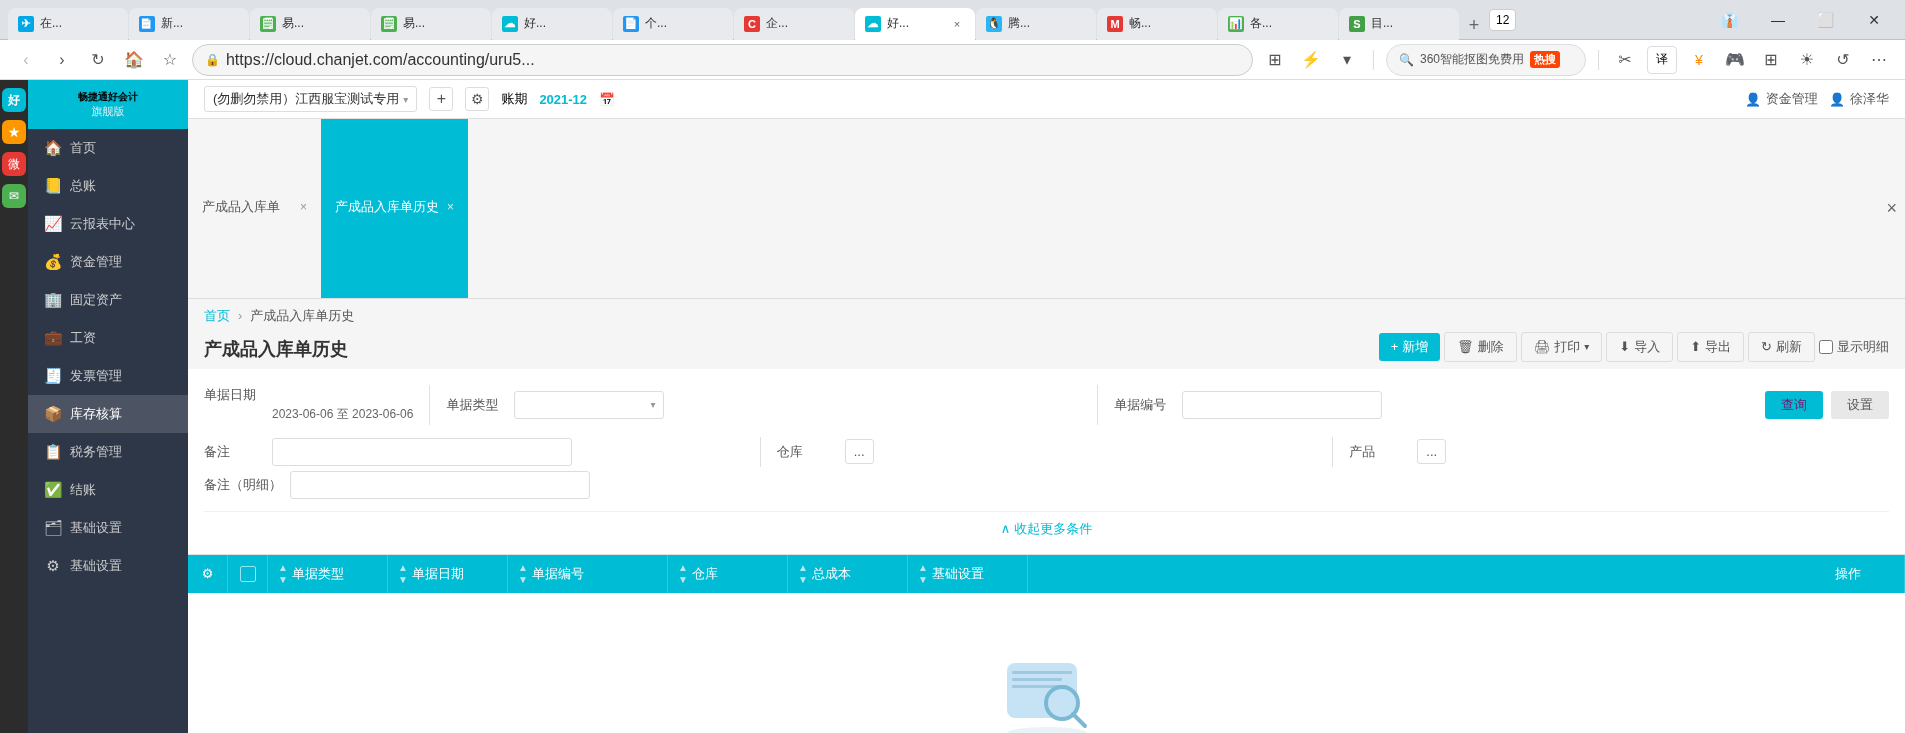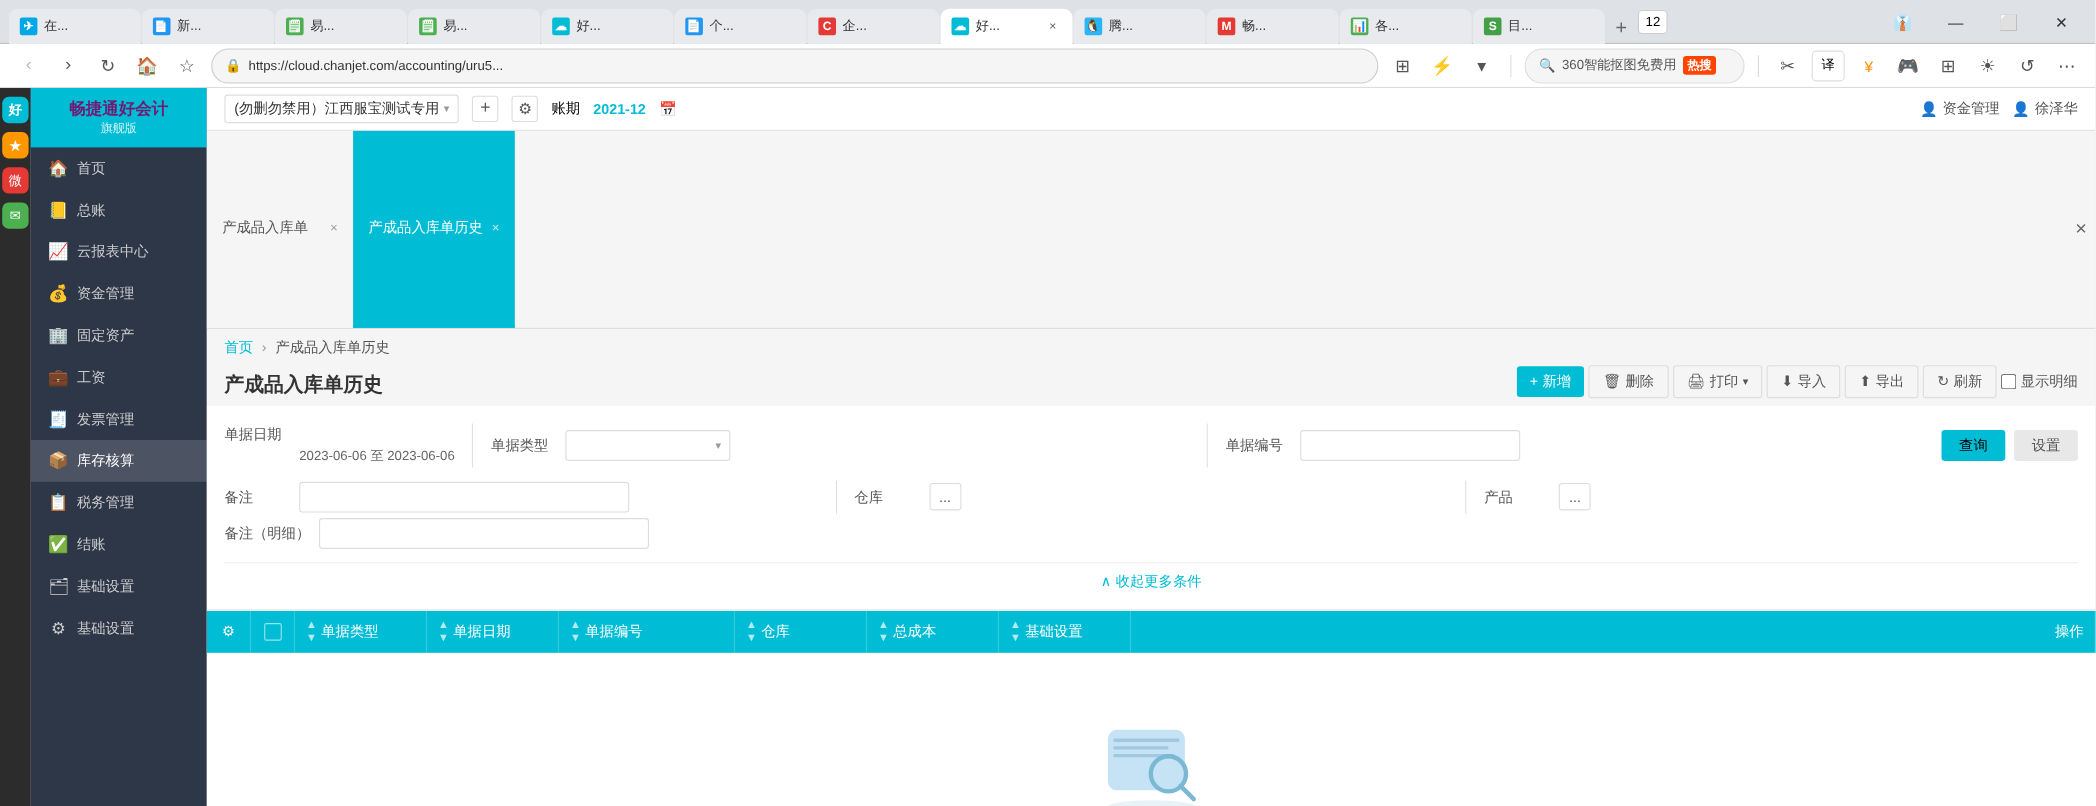--- a/index.html
+++ b/index.html
@@ -15,39 +15,39 @@
     .tab-new { width: 28px; height: 28px; display: flex; align-items: center; justify-content: center; font-size: 18px; color: #666; cursor: pointer; align-self: flex-end; }
     .tab-count { background: #fff; border: 1px solid #ccc; border-radius: 4px; padding: 0 6px; font-size: 12px; height: 22px; display: flex; align-items: center; align-self: center; }
     .win-controls { display: flex; gap: 2px; align-items: center; margin-left: 8px; }
     .win-btn { width: 46px; height: 32px; display: flex; align-items: center; justify-content: center; font-size: 14px; cursor: pointer; color: #333; }
 
     
     .address-bar { background: #fff; height: 40px; display: flex; align-items: center; padding: 0 12px; gap: 8px; border-bottom: 1px solid #ddd; }
     .nav-btn { width: 28px; height: 28px; display: flex; align-items: center; justify-content: center; font-size: 16px; color: #555; cursor: pointer; border-radius: 50%; }
     .nav-btn.disabled { color: #bbb; cursor: default; }
     .address-input { flex: 1; height: 32px; border: 1px solid #ccc; border-radius: 16px; padding: 0 12px; font-size: 13px; background: #f5f5f5; display: flex; align-items: center; color: #333; gap: 6px; }
-    .address-text { font-size: 12px; color: #333; }
+    .address-text { font-size: 16px; color: #333; }
     .toolbar-icon { width: 28px; height: 28px; display: flex; align-items: center; justify-content: center; font-size: 16px; color: #555; cursor: pointer; border-radius: 4px; }
     .search-bar { display: flex; align-items: center; background: #f5f5f5; border: 1px solid #ddd; border-radius: 16px; padding: 0 12px; height: 32px; gap: 6px; min-width: 200px; font-size: 12px; color: #555; }
     .hot-tag { background: #ff4400; color: #fff; font-size: 11px; padding: 1px 4px; border-radius: 3px; font-weight: bold; }
     .toolbar-separator { width: 1px; height: 20px; background: #ddd; margin: 0 4px; }
     .translate-btn { display: flex; align-items: center; gap: 2px; padding: 0 8px; height: 28px; border: 1px solid #ddd; border-radius: 4px; font-size: 12px; cursor: pointer; background: #fff; }
     .yuan-btn { width: 28px; height: 28px; display: flex; align-items: center; justify-content: center; font-size: 14px; color: #ff8c00; cursor: pointer; }
 
     
     .app-container { display: flex; height: calc(733px - 80px); }
 
     
     .app-icons { width: 28px; background: #2c2c2c; display: flex; flex-direction: column; align-items: center; padding-top: 8px; gap: 8px; }
     .app-icon { width: 24px; height: 24px; border-radius: 6px; display: flex; align-items: center; justify-content: center; cursor: pointer; }
 
     
     .sidebar { width: 160px; background: #2d3748; display: flex; flex-direction: column; }
     .sidebar-header { background: #00bcd4; padding: 10px 12px; display: flex; flex-direction: column; align-items: center; }
-    .sidebar-logo-text { color: #701a75; font-size: 15px; font-weight: bold; }
+    .sidebar-logo-text { color: #000000; font-size: 10px; font-weight: bold; }
     .sidebar-logo-sub { color: rgba(255,255,255,0.8); font-size: 11px; }
     .sidebar-menu { flex: 1; overflow-y: auto; }
     .sidebar-item { display: flex; align-items: center; padding: 10px 16px; color: #ccc; cursor: pointer; gap: 8px; font-size: 13px; }
     .sidebar-item.active { background: rgba(255,255,255,0.15); color: #fff; }
     .sidebar-item-icon { font-size: 15px; width: 18px; text-align: center; }
 
     
     .main-content { flex: 1; background: #f5f5f5; display: flex; flex-direction: column; overflow: hidden; }
     .top-tab-header { display: flex; align-items: stretch; flex: 1; height: 40px; }
     .page-tab { display: flex; align-items: center; padding: 0 14px; font-size: 13px; color: #555; cursor: pointer; border-bottom: 2px solid transparent; gap: 6px; white-space: nowrap; }
@@ -66,31 +66,31 @@
     .search-label { color: #555; font-size: 13px; white-space: nowrap; min-width: 60px; }
     .date-filter { display: flex; align-items: center; gap: 6px; }
     .date-btn { padding: 3px 8px; font-size: 12px; color: #555; cursor: pointer; border-radius: 3px; }
     .date-btn.active { background: #00bcd4; color: #fff; border-radius: 3px; }
     .date-range { font-size: 12px; color: #666; }
     .field-input { border: 1px solid #ddd; border-radius: 3px; padding: 4px 8px; font-size: 13px; flex: 1; max-width: 200px; height: 28px; }
     .field-select { border: 1px solid #ddd; border-radius: 3px; padding: 4px 8px; font-size: 13px; height: 28px; display: flex; align-items: center; gap: 4px; min-width: 150px; cursor: pointer; background: #fff; }
     .field-select-arrow { color: #999; font-size: 10px; }
     .ellipsis-btn { border: 1px solid #ddd; border-radius: 3px; padding: 4px 8px; font-size: 13px; color: #555; cursor: pointer; }
 
-    .search-btn { background: #00bcd4; color: #000000; border: none; padding: 5px 16px; border-radius: 3px; font-size: 13px; cursor: pointer; }
+    .search-btn { background: #00bcd4; color: #701a75; border: none; padding: 5px 16px; border-radius: 3px; font-size: 13px; cursor: pointer; }
     .setting-btn { background: #e8e8e8; color: #555; border: none; padding: 5px 16px; border-radius: 3px; font-size: 13px; cursor: pointer; }
     .collapse-btn { display: flex; align-items: center; gap: 4px; color: #00bcd4; font-size: 13px; cursor: pointer; border-top: 1px solid #f0f0f0; padding-top: 8px; justify-content: center; }
 
     
     .table-container { flex: 1; background: #fff; overflow: auto; }
     .table-header { display: flex; align-items: center; background: #00bcd4; color: #fff; font-size: 13px; height: 38px; min-width: 1400px; }
     .th-cell { display: flex; align-items: center; gap: 4px; padding: 0 10px; height: 100%; border-right: 1px solid rgba(255,255,255,0.2); white-space: nowrap; }
     .th-cell.checkbox { width: 40px; justify-content: center; }
     .th-cell.settings { width: 40px; justify-content: center; }
-    .th-cell.actions { width: 80px; justify-content: flex-end; margin-left: auto; }
+    .th-cell.actions { width: 80px; justify-content: flex-start; margin-left: auto; }
     .th-sort { font-size: 10px; display: flex; flex-direction: column; gap: 1px; }
     .sort-arrow { color: rgba(255,255,255,0.7); }
 
     
     .checkbox-box { width: 16px; height: 16px; border: 1px solid rgba(255,255,255,0.6); border-radius: 2px; display: flex; align-items: center; justify-content: center; cursor: pointer; }
 
     .header-top-bar { background: #fff; padding: 6px 16px; display: flex; align-items: center; justify-content: space-between; border-bottom: 1px solid #e0e0e0; }
     .header-left { display: flex; align-items: center; gap: 12px; }
     .company-select { display: flex; align-items: center; gap: 4px; font-size: 13px; color: #333; cursor: pointer; border: 1px solid #ddd; padding: 3px 8px; border-radius: 3px; }
     .add-btn-small { width: 24px; height: 24px; display: flex; align-items: center; justify-content: center; border: 1px solid #ddd; border-radius: 3px; font-size: 16px; color: #555; cursor: pointer; }

